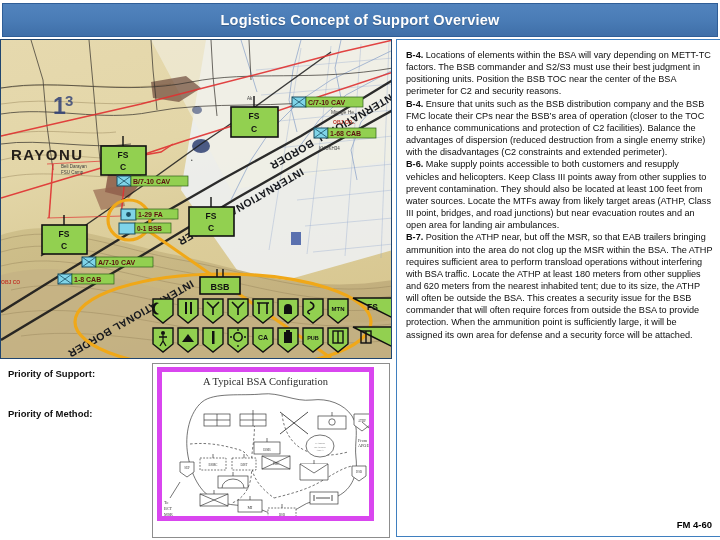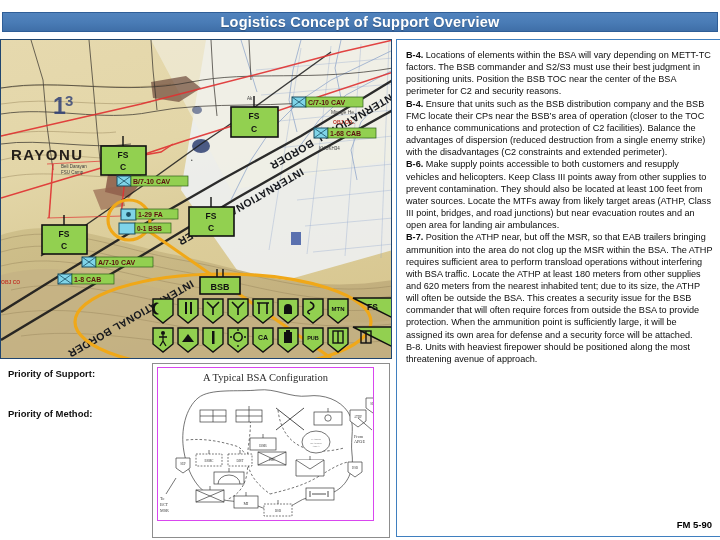--- a/index.html
+++ b/index.html
@@ -5,21 +5,21 @@
   html,body{margin:0;padding:0;}
   body{
     width:720px;height:540px;overflow:hidden;
     background:#ffffff;
     font-family:"Liberation Sans", sans-serif;
   }
   .slide{position:relative;width:720px;height:540px;overflow:hidden;background:#fff;}
 
   
   .titlebar{
-    position:absolute;left:2px;top:12px;width:716px;height:20px;
+    position:absolute;left:2px;top:3px;width:716px;height:34px;
     background:linear-gradient(to bottom,#5183bd 0%,#4a7cb6 50%,#3f6fa8 100%);
     border:1px solid #2f5e97;
     display:flex;align-items:center;justify-content:center;
     box-sizing:border-box;
   }
   .titlebar .t{
     color:#ffffff;font-size:14.5px;font-weight:bold;letter-spacing:.2px;
     text-shadow:0 1px 1px rgba(0,0,0,.25);
   }
 
@@ -36,21 +36,21 @@
   .prio{position:absolute;left:8px;top:368px;width:150px;}
   .prio div{font-size:9.5px;font-weight:bold;color:#111;margin-bottom:29px;}
 
   
   .bsabox{
     position:absolute;left:152px;top:363px;width:238px;height:175px;
     background:#ffffff;border:1px solid #8d8d8d;box-sizing:border-box;
   }
   .bsabox .inner{
     position:absolute;left:4px;top:3px;width:217px;height:154px;
-    border:1px solid #d946ef;background:#fff;box-sizing:border-box;overflow:hidden;
+    border:5px solid #d946ef;background:#fff;box-sizing:border-box;overflow:hidden;
   }
   .bsatitle{
     position:absolute;top:4px;left:0;width:100%;text-align:center;
     font-size:10.5px;color:#2b2b2b;font-family:"Liberation Serif",serif;
   }
 
   
   .textpanel{
     position:absolute;left:396px;top:39px;width:328px;height:498px;
     border:1px solid #3f7fbf;background:#ffffff;box-sizing:border-box;
@@ -528,17 +528,16 @@
       </svg>
       
     </div>
   </div>
 
   <div class="textpanel">
     <p><b>B-4.</b><span> Locations of elements within the BSA will vary depending on METT-TC factors. The BSB commander and S2/S3 must use their best judgment in positioning units. Position the BSB TOC near the center of the BSA perimeter for C2 and security reasons.</span></p>
     <p><b>B-4.</b><span> Ensure that units such as the BSB distribution company and the BSB FMC locate their CPs near the BSB’s area of operation (closer to the TOC to enhance communications and protection of C2 facilities). Balance the advantages of dispersion (reduced destruction from a single enemy strike) with the disadvantages (C2 constraints and extended perimeter).</span></p>
     <p><b>B-6.</b><span> Make supply points accessible to both customers and resupply vehicles and helicopters. Keep Class III points away from other supplies to prevent contamination. They should also be located at least 100 feet from water sources. Locate the MTFs away from likely target areas (ATHP, Class III point, bridges, and road junctions) but near evacuation routes and an open area for landing air ambulances.</span></p>
     <p><b>B-7.</b><span> Position the ATHP near, but off the MSR, so that EAB trailers bringing ammunition into the area do not clog up the MSR within the BSA. The ATHP requires sufficient area to perform transload operations without interfering with BSA traffic. Locate the ATHP at least 180 meters from other supplies and 620 meters from the nearest inhabited tent; due to its size, the ATHP will often be outside the BSA. This creates a security issue for the BSB commander that will often require forces from outside the BSA to provide protection. When the ammunition point is sufficiently large, it will be assigned its own area for defense and a security force will be attached.</span></p>
-    <p>B-8. Units with heaviest firepower should be positioned along the most threatening avenue of approach.</p>
-    <div class="footer">FM 5-90</div>
+    <div class="footer">FM 4-60</div>
   </div>
 
 </div>
 
 </body></html>

